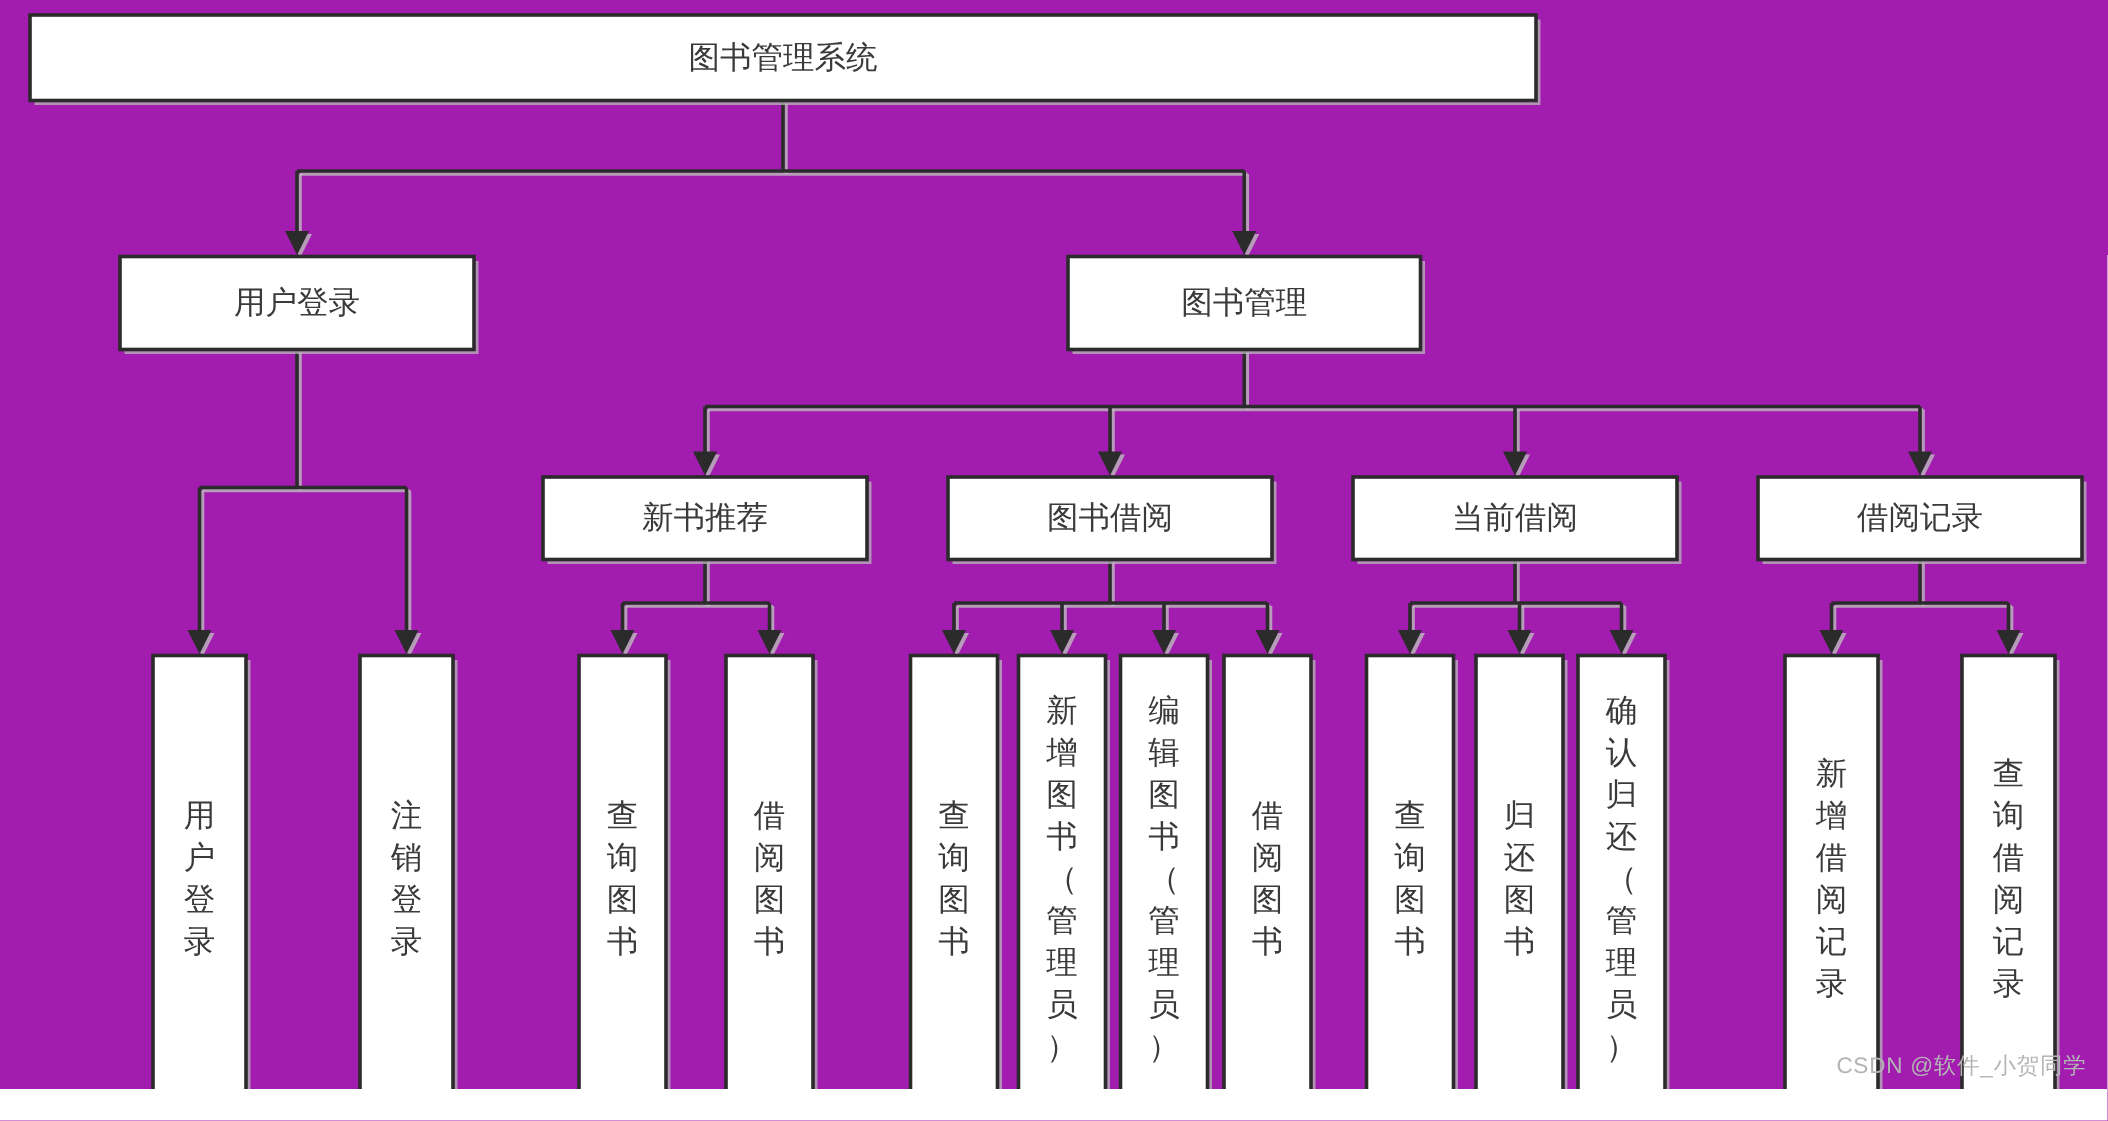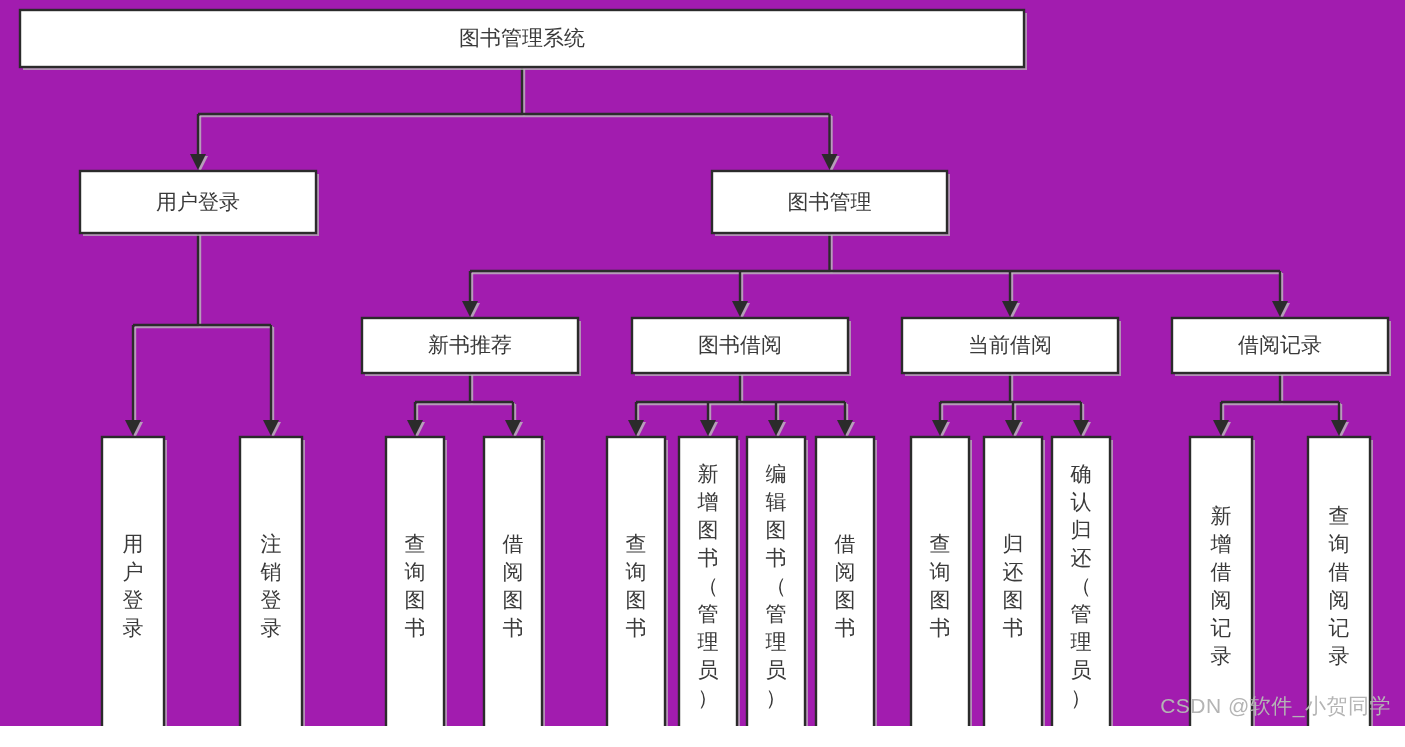--- a/index.html
+++ b/index.html
@@ -70,21 +70,21 @@
     font-size: 21px;
     fill: #3a3a3a;
     text-anchor: middle;
     white-space: pre;
   }
   .watermark {
     position: absolute;
     right: 14px;
     bottom: 6px;
     font-family: "Liberation Sans", "DejaVu Sans", sans-serif;
-    font-size: 21px;
+    font-size: 15px;
     color: #b4b4b4;
     letter-spacing: 0.5px;
     user-select: none;
     pointer-events: none;
   }
 </style>
 </head>
 <body>
 
 <div id="diagram-root">

